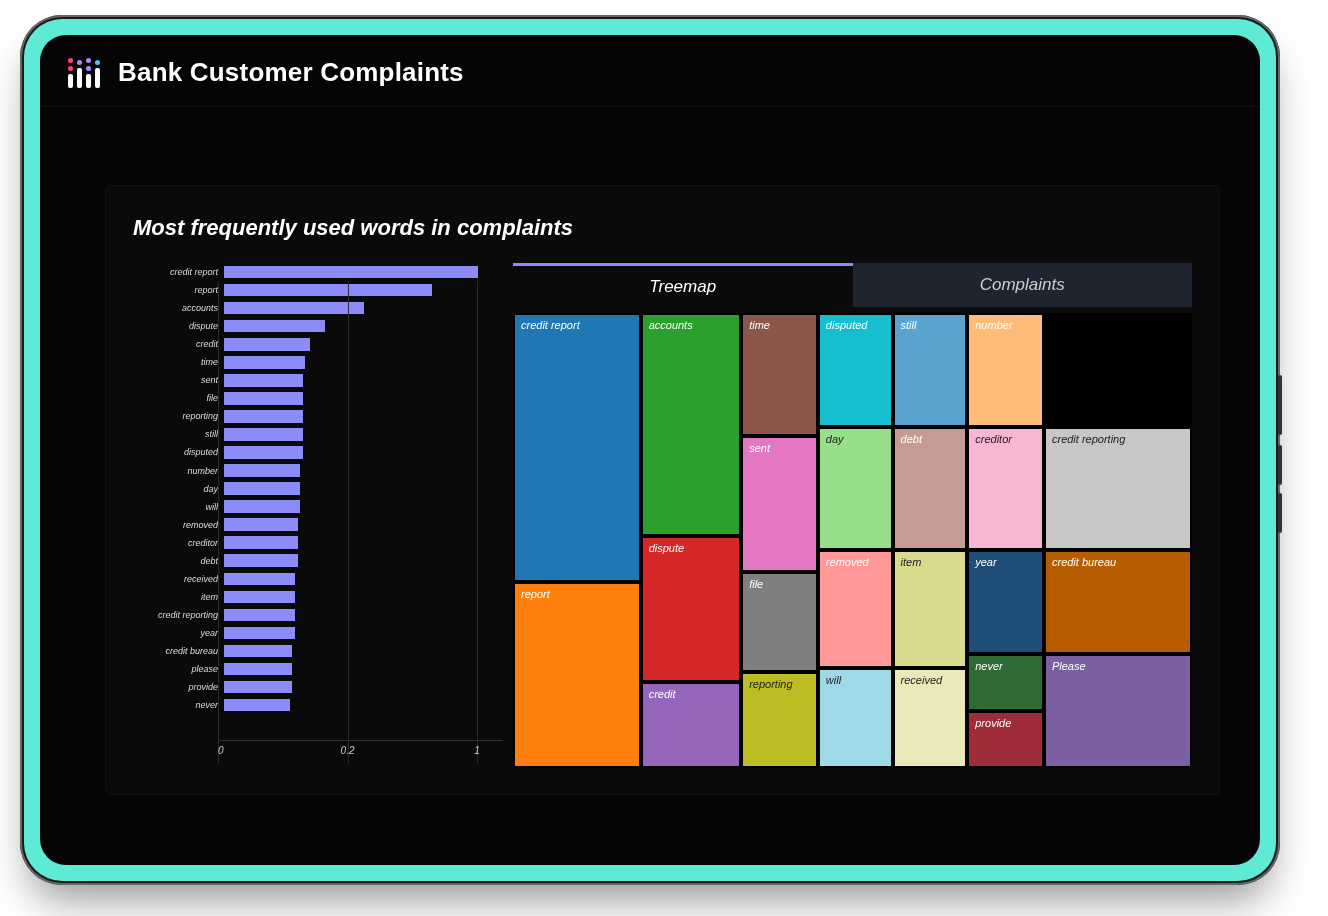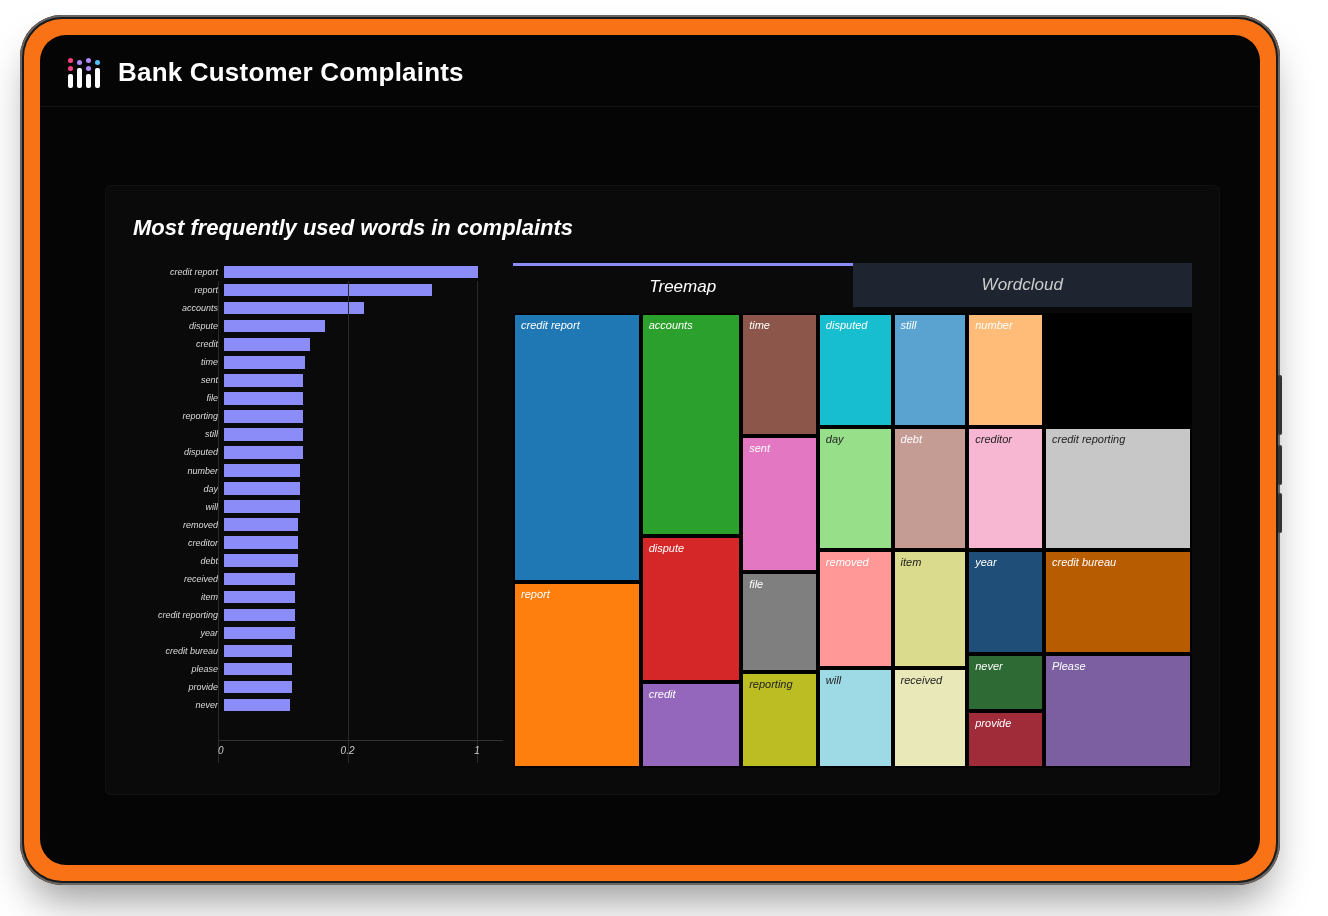--- a/index.html
+++ b/index.html
@@ -1,19 +1,19 @@
 <!DOCTYPE html>
 <html><head>
 <meta charset="utf-8">
 <style>
   html,body{margin:0;padding:0;background:#fff;font-family:"Segoe UI",Arial,sans-serif;}
   .stage{width:1328px;height:916px;position:relative;}
   .tablet{
     position:absolute;left:20px;top:15px;width:1260px;height:870px;
-    background:#f97316;border-radius:42px;
+    background:#5eead4;border-radius:42px;
     box-shadow:0 25px 40px -10px rgba(0,0,0,.4),0 0 0 2px #666 inset,0 0 0 4px #1a1a1a inset;
   }
   .screen{
     position:absolute;left:20px;top:20px;right:20px;bottom:20px;
     background:#050505;border-radius:26px;overflow:hidden;color:#fff;
   }
   .header{
     display:flex;align-items:center;gap:18px;padding:22px 28px 18px;
     border-bottom:1px solid #111;
   }
@@ -250,21 +250,21 @@
                 <div class="gridline" style="left: 45.4545%;"></div>
                 <div class="xtick" style="left: 45.4545%;">0.2</div>
                 <div class="gridline" style="left: 90.9091%;"></div>
                 <div class="xtick" style="left: 90.9091%;">1</div>
               </div>
           </div>
 
           <div class="right">
             <div class="tabs">
               <div class="tab active">Treemap</div>
-              <div class="tab">Wordcloud</div>
+              <div class="tab">Complaints</div>
             </div>
             <div class="treemap" id="treemap">
                 <div class="cell" style="left: 0%; top: 0%; width: 18.8%; height: 59.2%; background: rgb(31, 119, 180);">credit report</div>
                 <div class="cell" style="left: 0%; top: 59.2%; width: 18.8%; height: 40.8%; background: rgb(255, 127, 14);">report</div>
                 <div class="cell" style="left: 18.8%; top: 0%; width: 14.8%; height: 49%; background: rgb(44, 160, 44);">accounts</div>
                 <div class="cell" style="left: 18.8%; top: 49%; width: 14.8%; height: 32%; background: rgb(214, 39, 40);">dispute</div>
                 <div class="cell" style="left: 18.8%; top: 81%; width: 14.8%; height: 19%; background: rgb(148, 103, 189);">credit</div>
                 <div class="cell" style="left: 33.6%; top: 0%; width: 11.3%; height: 27%; background: rgb(140, 86, 75);">time</div>
                 <div class="cell" style="left: 33.6%; top: 27%; width: 11.3%; height: 30%; background: rgb(227, 119, 194);">sent</div>
                 <div class="cell" style="left: 33.6%; top: 57%; width: 11.3%; height: 22%; background: rgb(127, 127, 127);">file</div>

